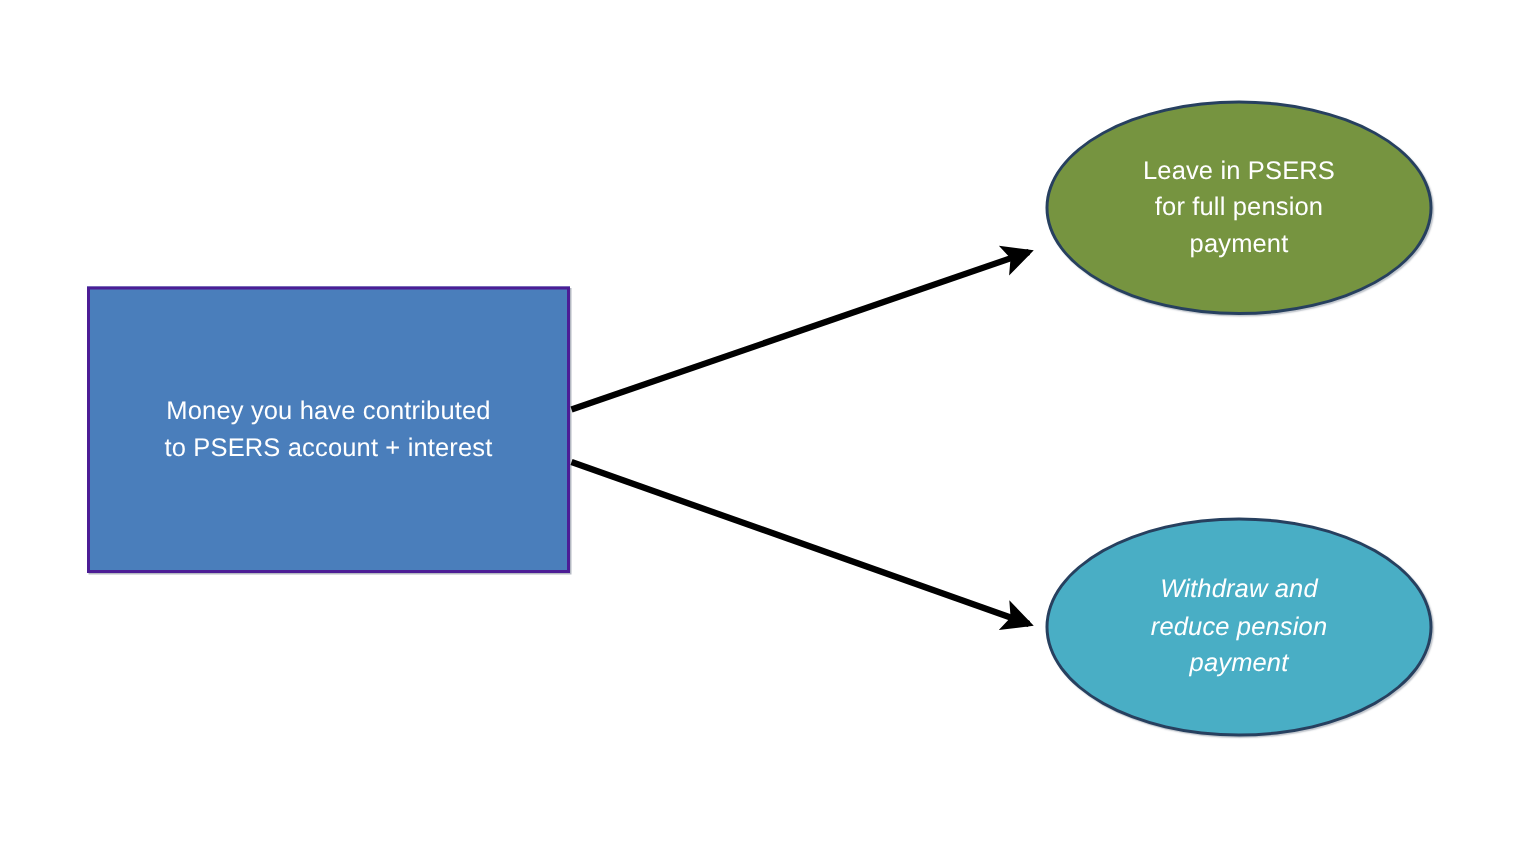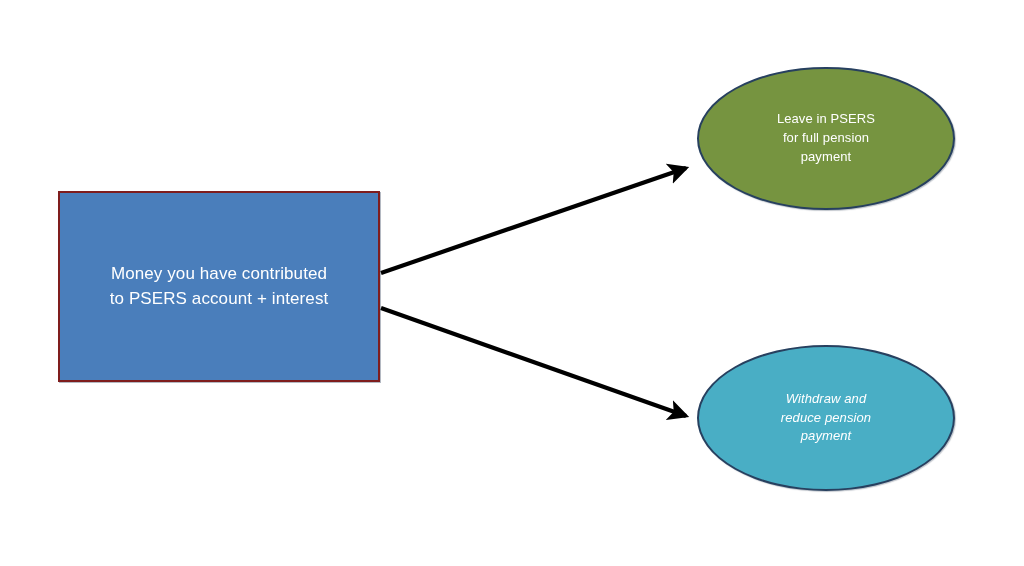--- a/index.html
+++ b/index.html
@@ -21,21 +21,21 @@
 
   
   .source-box {
     position: absolute;
     left: 58px;
     top: 191px;
     width: 322px;
     height: 191px;
     box-sizing: border-box;
     background: #4a7ebb;
-    border: 2px solid #7f1d1d;
+    border: 2px solid #4c1d95;
     display: flex;
     align-items: center;
     justify-content: center;
     box-shadow: 1px 1px 0 rgba(40,55,80,0.35);
   }
   .source-box .box-label {
     color: #ffffff;
     font-size: 17px;
     line-height: 1.45;
     text-align: center;
@@ -50,21 +50,21 @@
     box-sizing: border-box;
     border-radius: 50%;
     border: 2px solid #27405f;
     display: flex;
     align-items: center;
     justify-content: center;
     box-shadow: 1px 1px 1px rgba(40,55,80,0.30);
   }
   .option-ellipse .ellipse-label {
     color: #ffffff;
-    font-size: 13px;
+    font-size: 17px;
     line-height: 1.45;
     text-align: center;
     letter-spacing: 0.1px;
     white-space: pre-line;
     padding: 0 26px;
   }
   #ellipse-leave {
     left: 697px;
     top: 67px;
     width: 258px;

